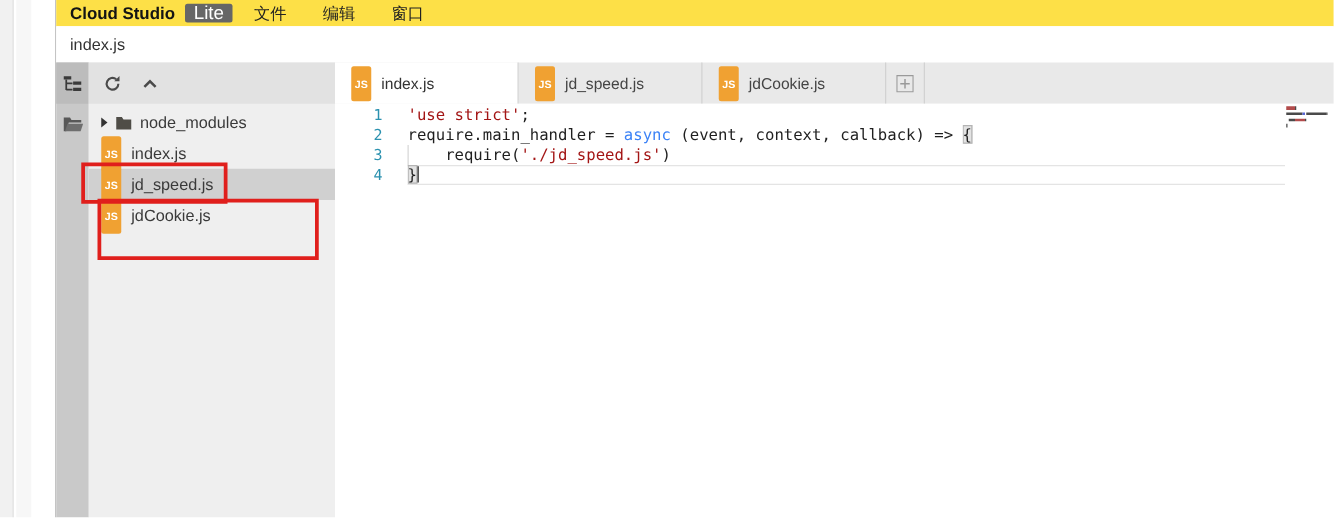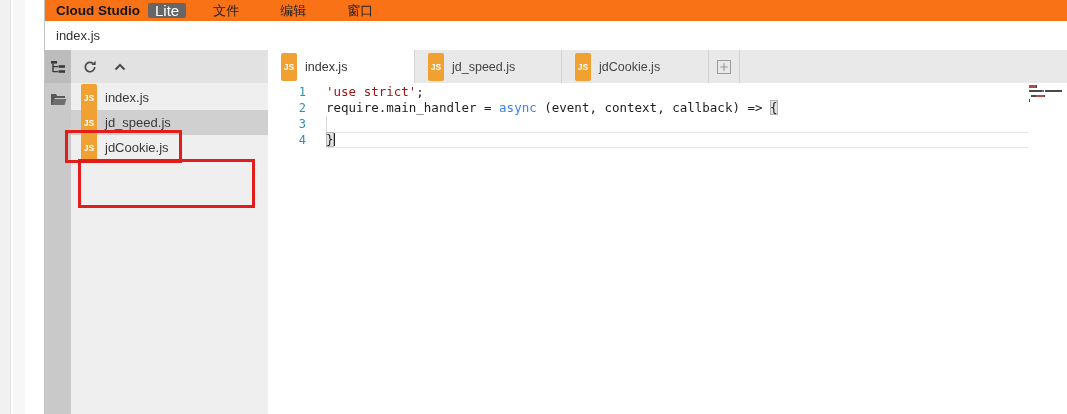--- a/index.html
+++ b/index.html
@@ -8,24 +8,24 @@
     background:#ffffff;font-family:"Liberation Sans",sans-serif;
     -webkit-font-smoothing:antialiased;
   }
   
   .strip-a{position:absolute;left:0;top:0;width:10px;height:414px;background:#f1f1f1;border-right:1px solid #e2e2e2;}
   .strip-b{position:absolute;left:13px;top:0;width:12px;height:414px;background:#f7f7f7;}
 
   .app{position:absolute;left:44px;top:0;right:0;bottom:0;border-left:1px solid #c4c4c4;background:#fff;}
 
   
-  .menubar{height:21px;background:#f97316;display:flex;align-items:center;padding-left:11px;}
+  .menubar{height:21px;background:#fde047;display:flex;align-items:center;padding-left:11px;}
   .brand{font-weight:bold;font-size:13.5px;color:#141414;}
   .badge{margin-left:8px;background:#666;color:#fff;font-size:15px;line-height:13px;padding:1px 7px;border-radius:2px;}
-  .menus{display:flex;margin-left:27px;gap:41px;}
+  .menus{display:flex;margin-left:17px;gap:29px;}
   .menu-item{font-size:13px;color:#222;cursor:default;}
 
   
   .titlebar{height:29px;background:#fff;display:flex;align-items:center;padding-left:11px;font-size:13px;color:#333;}
 
   
   .main{position:absolute;top:50px;left:0;right:0;bottom:0;}
 
   .rail{position:absolute;left:0;top:0;bottom:0;width:26px;background:#c9c9c9;}
   .rail-cell{height:33px;display:flex;align-items:center;justify-content:center;}
@@ -128,20 +128,29 @@
           </svg>
         </span>
         <span class="tool-btn">
           <svg width="12" height="8" viewBox="0 0 12 8">
             <path d="M1.5 6.5 L6 2 L10.5 6.5" stroke="#4a4a4a" stroke-width="2" fill="none"></path>
           </svg>
         </span>
       </div>
       <div class="tree">
           <div class="tree-row">
+            <span class="arrow-right"></span>
+            <span class="folder-glyph">
+              <svg width="14" height="12" viewBox="0 0 14 12">
+                <path d="M1 1.5 h4.5 l1.3 2 H13 v8 H1 z" fill="#4f4d47"></path>
+              </svg>
+            </span>
+            <span>node_modules</span>
+          </div>
+          <div class="tree-row">
             <span class="js-icon">JS</span>
             <span>index.js</span>
           </div>
           <div class="tree-row selected">
             <span class="js-icon">JS</span>
             <span>jd_speed.js</span>
           </div>
           <div class="tree-row">
             <span class="js-icon">JS</span>
             <span>jdCookie.js</span>
@@ -171,21 +180,21 @@
             </svg>
           </div>
         </div>
       <div class="tab-plus-slot"></div>
       <div class="editor">
         <div class="current-line"></div>
         <div class="indent-guide"></div>
         <div class="code-area">
             <div class="code-line"><span class="ln">1</span><span class="lc"><span class="seg-string">'use strict'</span><span class="seg-plain">;</span></span></div>
             <div class="code-line"><span class="ln">2</span><span class="lc"><span class="seg-plain">require.main_handler = </span><span class="seg-keyword">async</span><span class="seg-plain"> (event, context, callback) =&gt; </span><span class="seg-bracket">{</span></span></div>
-            <div class="code-line"><span class="ln">3</span></div>
+            <div class="code-line"><span class="ln">3</span><span class="lc"><span class="seg-plain">    require(</span><span class="seg-string">'./jd_speed.js'</span><span class="seg-plain">)</span></span></div>
             <div class="code-line"><span class="ln">4</span><span class="lc"><span class="seg-bracket">}</span><span class="cursor"></span></span></div>
           </div>
         <div class="minimap">
             <div class="mm-row">
               <span class="mm-seg" style="width: 6.6px; background: rgb(178, 75, 75);"></span>
               <span class="mm-seg" style="width: 0.55px; background: rgb(74, 74, 74);"></span>
             </div>
             <div class="mm-row">
               <span class="mm-seg" style="width: 12.65px; background: rgb(74, 74, 74);"></span>
               <span class="mm-seg" style="width: 2.75px; background: rgb(88, 102, 211);"></span>

